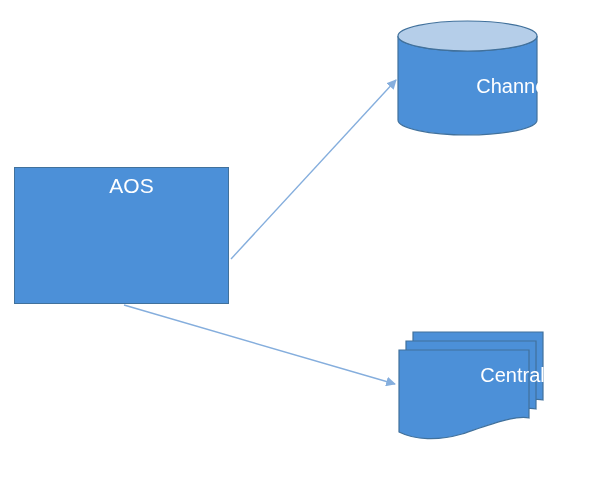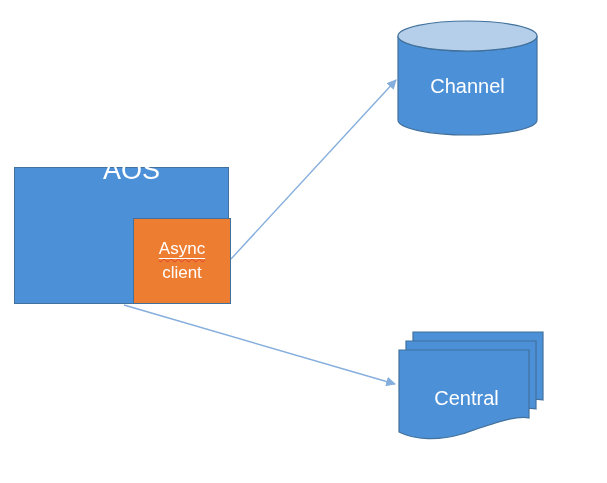--- a/index.html
+++ b/index.html
@@ -20,23 +20,23 @@
     overflow:hidden;
   }
   .layer{position:absolute;left:0;top:0;}
   .node{position:absolute;box-sizing:border-box;}
   .aos-box{
     left:14px;top:167px;width:215px;height:137px;
     background:var(--node-blue);
     border:1px solid var(--node-border);
   }
   .aos-label{
-    position:absolute;left:14px;top:157px;width:235px;
+    position:absolute;left:14px;top:173px;width:235px;
     text-align:center;color:var(--text);
-    font-size:27px;line-height:26px;
+    font-size:21px;line-height:26px;
   }
   .async-box{
     left:133px;top:218px;width:98px;height:86px;
     background:var(--node-orange);
     border:1px solid var(--node-border);
     display:flex;flex-direction:column;
     align-items:center;justify-content:center;
     color:var(--text);font-size:17px;line-height:24px;
   }
   .squiggle{
@@ -47,23 +47,24 @@
   .white-underline{
     text-decoration:underline solid var(--text);
     text-decoration-thickness:1px;
   }
   .shape-label{
     position:absolute;
     display:flex;flex-direction:column;
     align-items:center;justify-content:center;
     color:var(--text);font-size:20px;line-height:28px;
     text-align:center;
+    padding-left:46px;
   }
   .channel-label{left:398px;top:55px;width:139px;height:62px;}
-  .central-label{left:399px;top:367px;width:135px;height:62px;}
+  .central-label{left:399px;top:344px;width:135px;height:62px;}
   svg{display:block;}
 </style>
 </head>
 <body>
 
 <div class="canvas">
 
   <div class="node aos-box"></div>
 
   <svg class="layer" width="607" height="483" viewBox="0 0 607 483">
@@ -83,24 +84,20 @@
       <path fill="#4c90d8" d="M 398 36 L 398 120 A 69.5 15 0 0 0 537 120 L 537 36 A 69.5 15 0 0 1 398 36 Z"></path>
       <ellipse cx="467.5" cy="36" rx="69.5" ry="15" fill="#b5cee9"></ellipse>
     </g>
 
     <line x1="231" y1="259" x2="396" y2="80" stroke="#85aedd" stroke-width="1.4" marker-end="url(#arrowhead)"></line>
     <line x1="124" y1="305" x2="395" y2="384" stroke="#85aedd" stroke-width="1.4" marker-end="url(#arrowhead)"></line>
   </svg>
 
   <div class="aos-label">AOS</div>
 
-  <div class="node async-box">
-    <span class="squiggle"><span class="white-underline">Async</span></span>
-    <span>client</span>
-  </div>
 
   <div class="shape-label channel-label">
     <span>Channel</span>
   </div>
 
   <div class="shape-label central-label">
     <span>Central</span>
   </div>
 
 </div>

